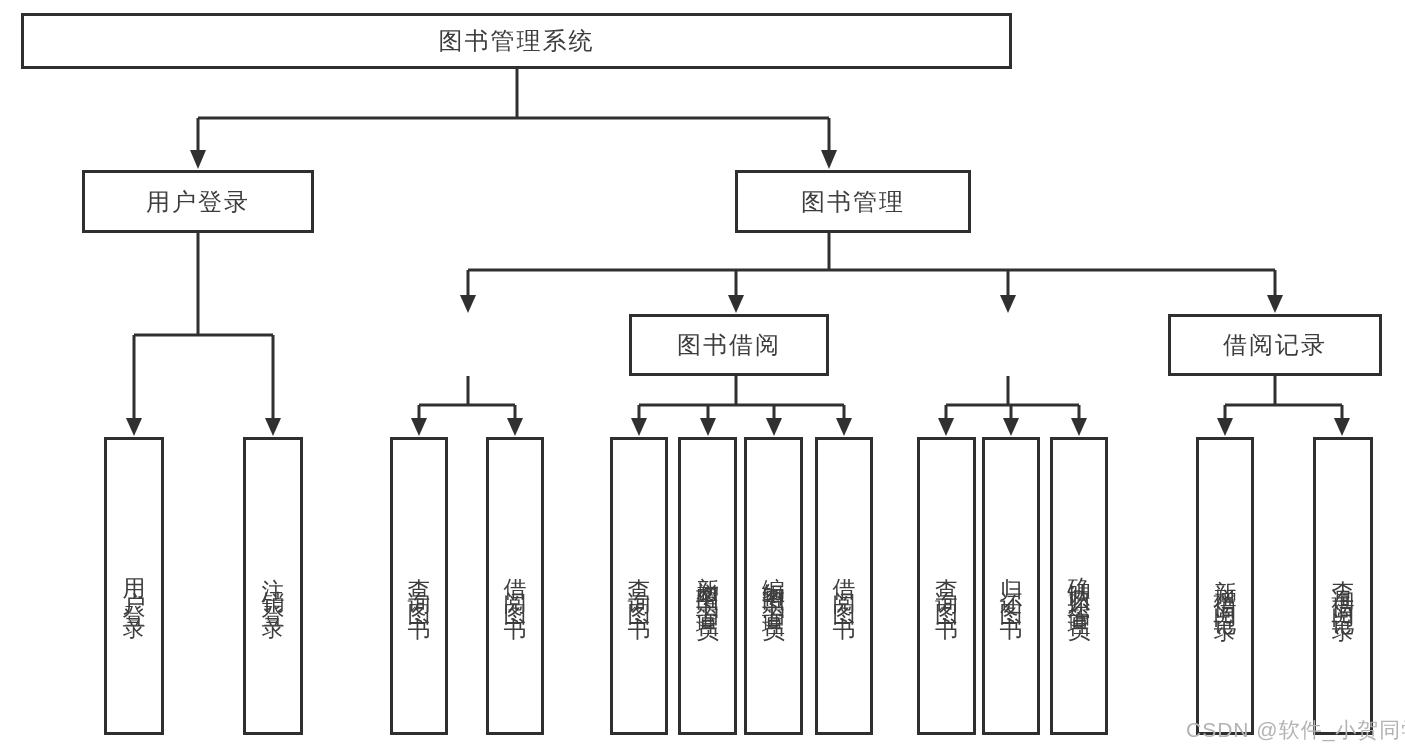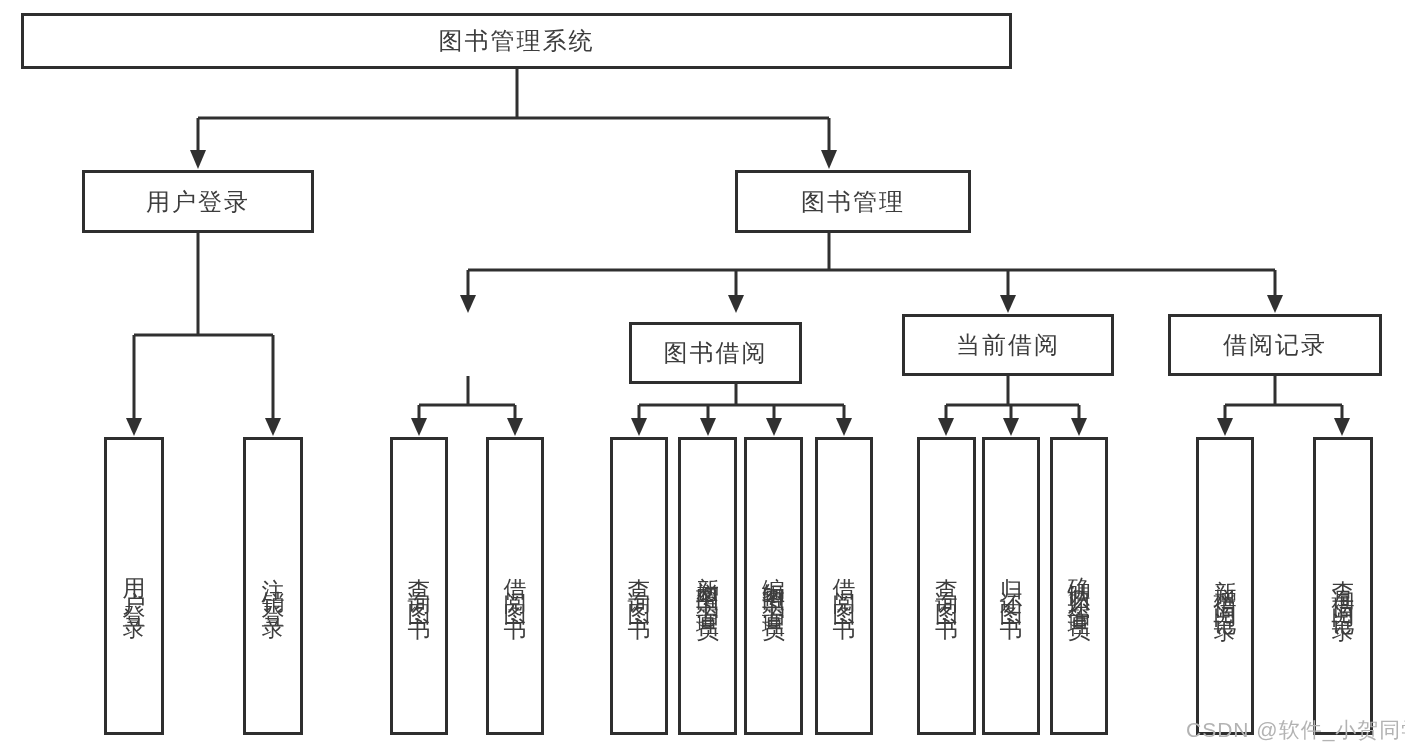--- a/index.html
+++ b/index.html
@@ -72,22 +72,21 @@
       <polygon points="1217,418 1233,418 1225,436"></polygon>
       <polygon points="1334,418 1350,418 1342,436"></polygon>
     </g>
   </svg>
 
   <div class="box hbox" style="left:21px;top:13px;width:991px;height:56px;">图书管理系统</div>
 
   <div class="box hbox" style="left:82px;top:170px;width:232px;height:63px;">用户登录</div>
   <div class="box hbox" style="left:711px;top:170px;width:236px;height:63px;margin-left:24px;">图书管理</div>
 
-  <div class="box hbox" style="left:629px;top:322px;width:173px;height:62px;">图书借阅</div>
-  <div class="box hbox" style="left:902px;top:314px;width:212px;height:62px;">当前借阅</div>
+  <div class="box hbox" style="left:629px;top:314px;width:200px;height:62px;">图书借阅</div>
   <div class="box hbox" style="left:1168px;top:314px;width:214px;height:62px;">借阅记录</div>
 
   <div class="box vbox" style="left:104px;top:437px;width:60px;height:298px;">用户登录</div>
   <div class="box vbox" style="left:243px;top:437px;width:60px;height:298px;">注销登录</div>
 
   <div class="box vbox" style="left:390px;top:437px;width:58px;height:298px;">查询图书</div>
   <div class="box vbox" style="left:486px;top:437px;width:58px;height:298px;">借阅图书</div>
 
   <div class="box vbox" style="left:610px;top:437px;width:58px;height:298px;">查询图书</div>
   <div class="box vbox tight" style="left:678px;top:437px;width:59px;height:298px;">新增图书（管理员）</div>

